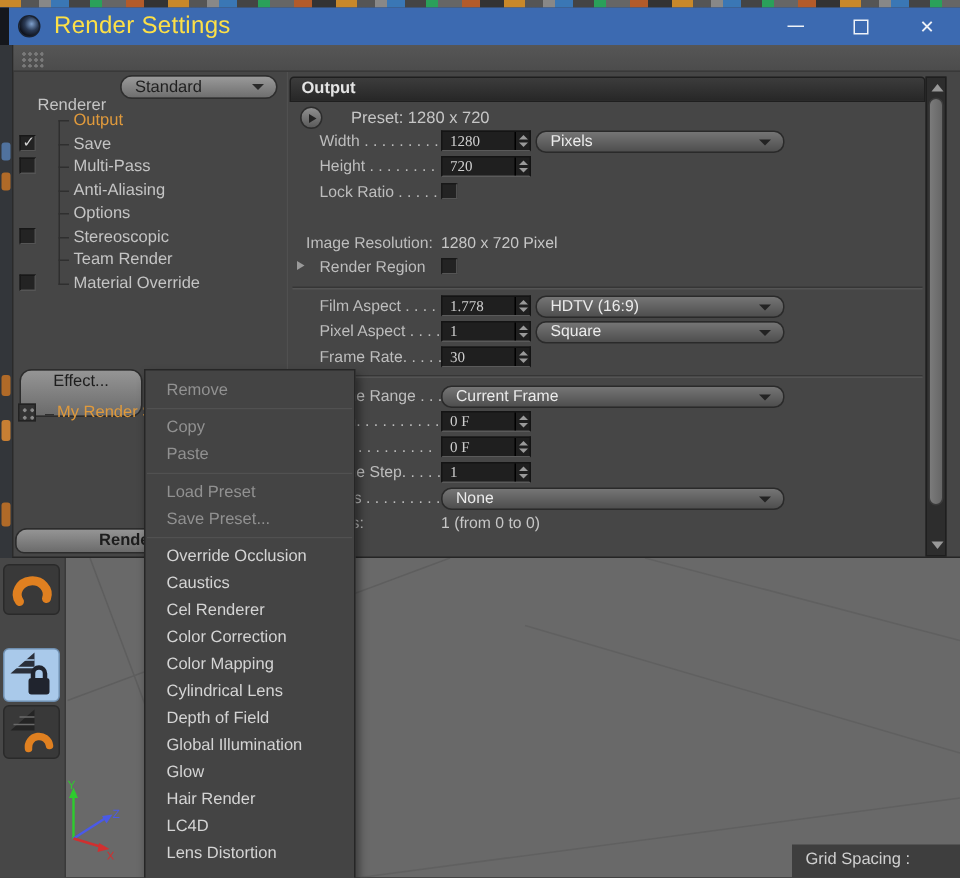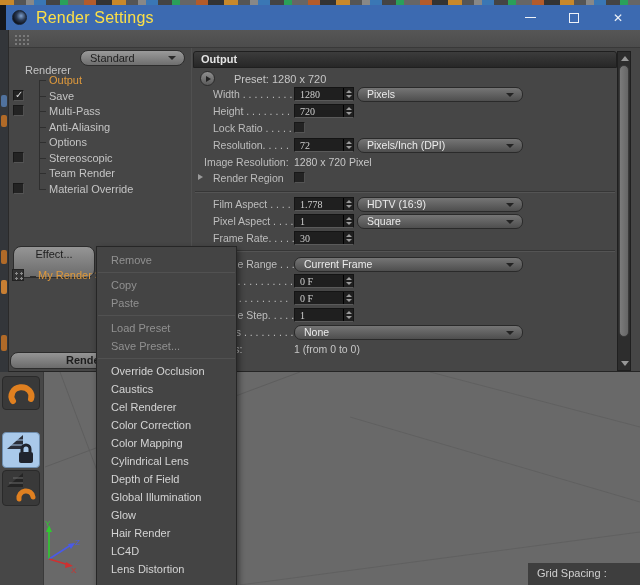--- a/index.html
+++ b/index.html
@@ -305,31 +305,20 @@
             <i class="dn"></i>
           </span>
         </span>
     </div>
 
     <div class="prow" style="top:91px">
       <span class="plbl">Lock Ratio . . . . .</span>
       <span class="cbox"></span>
     </div>
 
-    <div class="prow" style="top:108px">
-      <span class="plbl">Resolution. . . . .</span>
-      <span class="pfld">
-          <span class="pval">72</span>
-          <span class="spin">
-            <i class="up"></i>
-            <i class="dn"></i>
-          </span>
-        </span>
-      <span class="pdrop"><span>Pixels/Inch (DPI)</span><i class="darr"></i></span>
-    </div>
 
     <div class="prow" style="top:125px">
       <span class="plbl flush">Image Resolution:</span>
       <span class="pstatic">1280 x 720 Pixel</span>
     </div>
 
     <div class="prow" style="top:141px">
       <i class="expander"></i>
       <span class="plbl">Render Region</span>
       <span class="cbox"></span>

